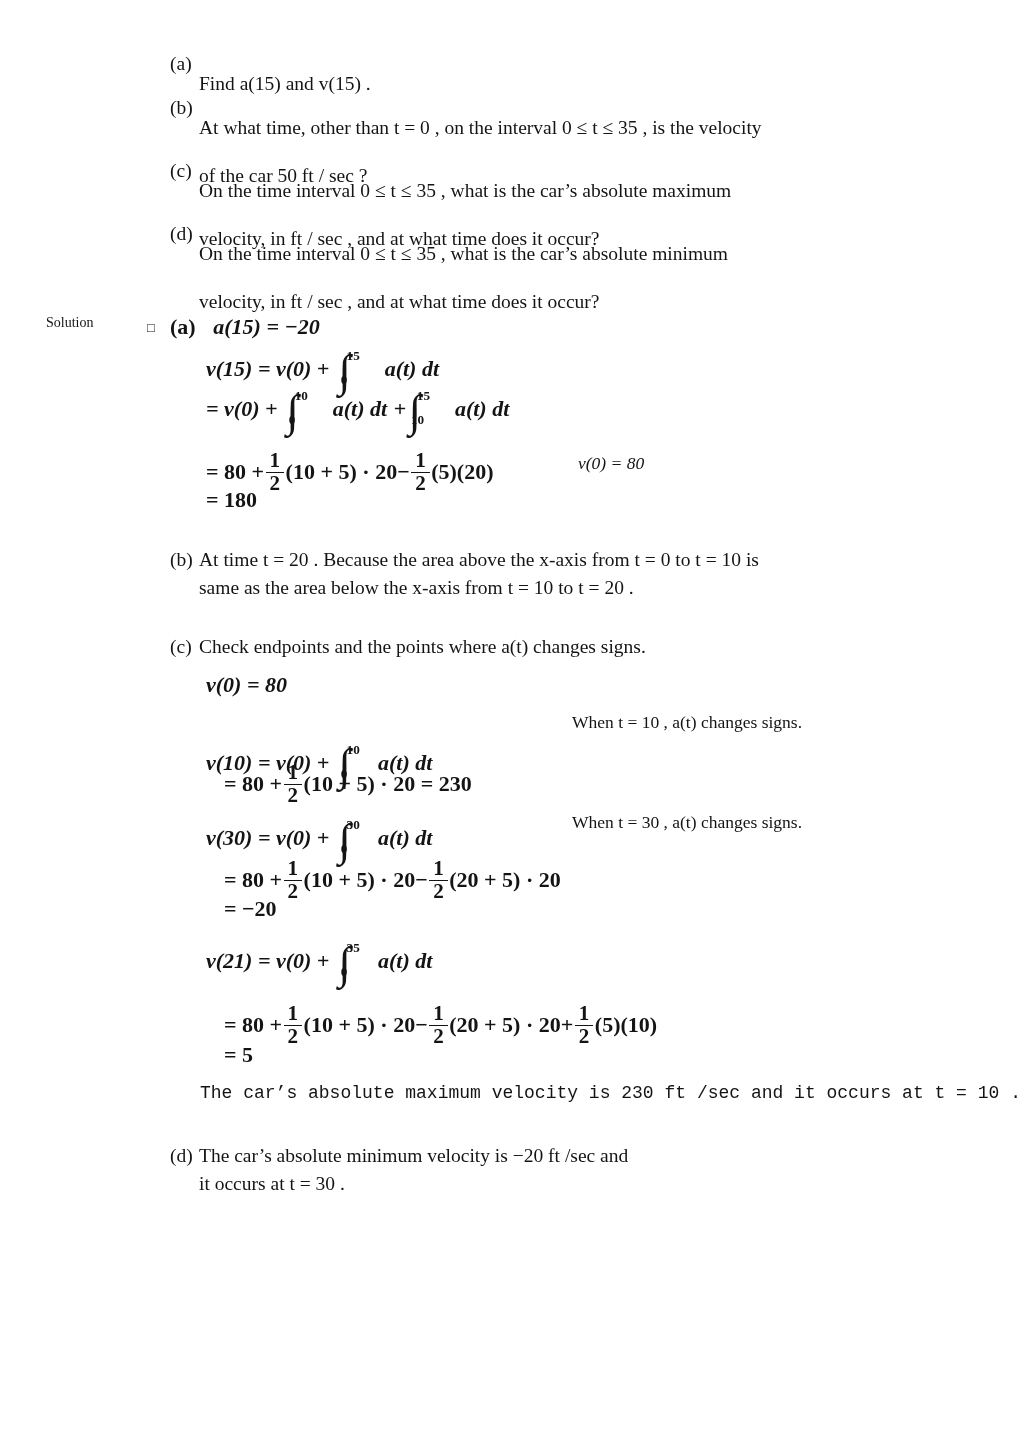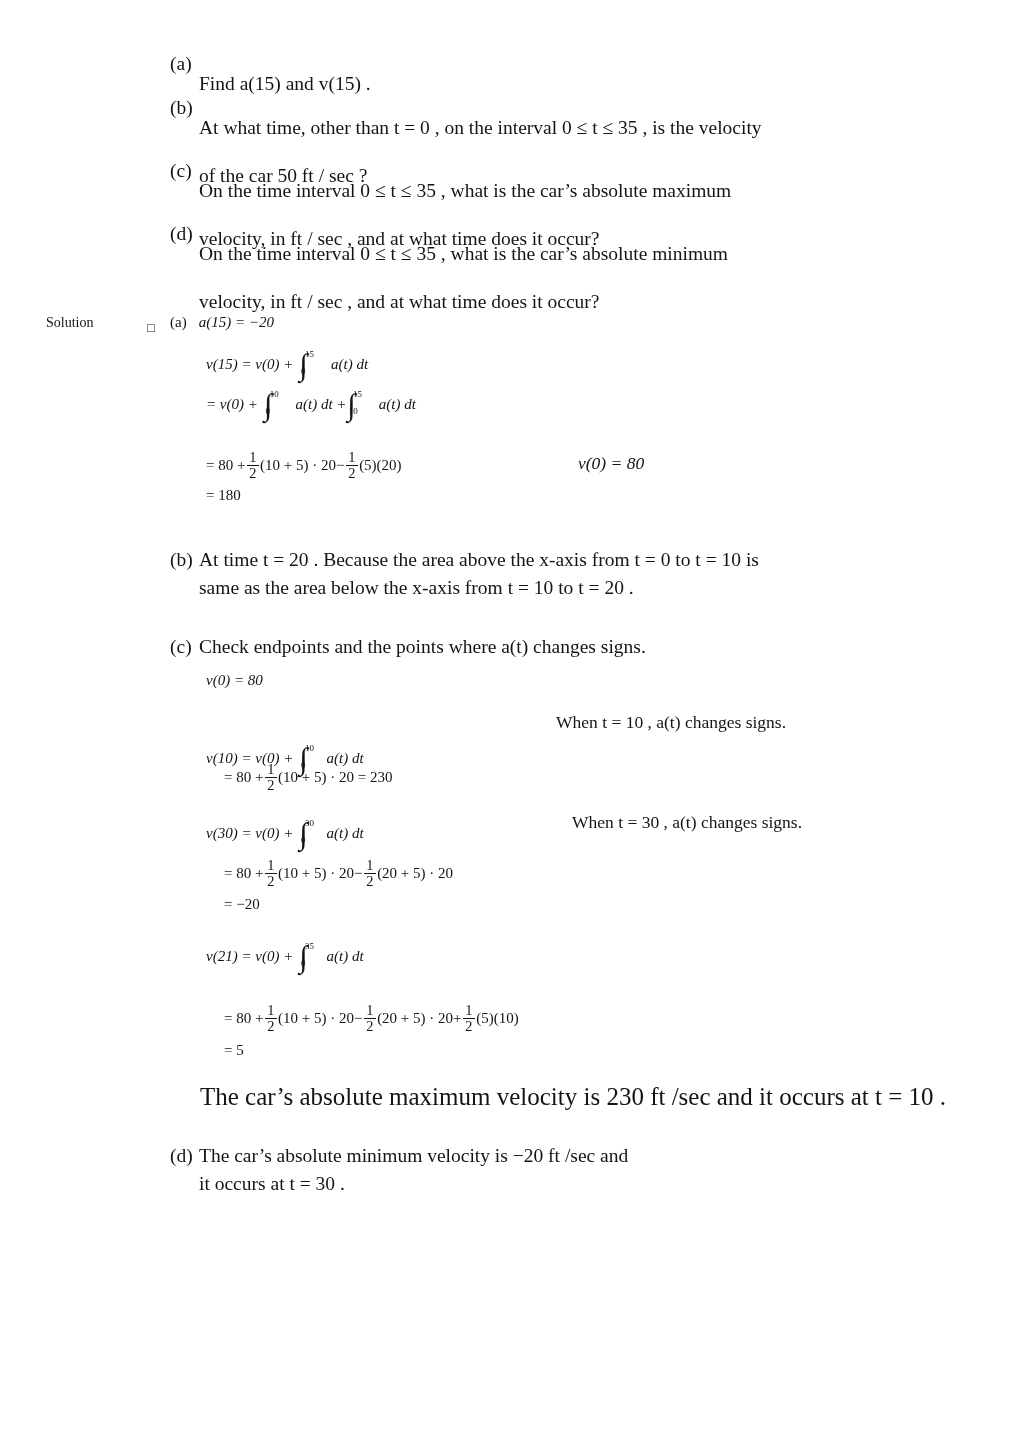--- a/index.html
+++ b/index.html
@@ -101,32 +101,34 @@
   .sitem {
     position: absolute;
     font-size: 19.5px;
     line-height: 1.46;
   }
   .sitem .lbl { position: absolute; left: 0; top: 0; }
   .sitem .txt { display: block; margin-left: 29px; }
 
   .eq {
     position: absolute;
-    font-size: 15px;
-    white-space: nowrap;
+    font-size: 22px;
+    white-space: nowrap;
+    font-weight: bold;
   }
   .note {
     position: absolute;
     font-size: 17.5px;
     white-space: nowrap;
   }
   .ptext {
     position: absolute;
-    font-size: 25px;
-    white-space: nowrap;
+    font-size: 18px;
+    white-space: nowrap;
+    font-family: Liberation Mono, monospace;
   }
 </style>
 </head>
 <body>
 
 <div class="page">
 
   <div class="qitem" style="left:170px; top:50px; width:660px;">
     <span class="lbl">(a)</span>
     <span class="txt">Find  a(15)  and  v(15) .</span>
@@ -190,21 +192,21 @@
   </div>
 
   <div class="eq" style="left:206px; top:672px;">
     <span class="mi">v(0) = 80</span>
   </div>
 
   <div class="eq" style="left:206px; top:708px;margin-top:38px;">
     <span class="mi">v(10) = v(0) +</span><span class="sp"></span><span class="intg wide2"><span class="sym">∫</span><span class="lim up">10</span><span class="lim lo">0</span></span><span class="mi">a(t) dt</span>
   </div>
 
-  <div class="note" style="left:556px; top:712px;">
+  <div class="note" style="left:572px; top:712px;">
     <span>When  t = 10 ,  a(t)  changes signs.</span>
   </div>
 
   <div class="eq" style="left:224px; top:762px;">
     <span class="mn">= 80 +</span><span class="frac"><span class="num">1</span><span class="den">2</span></span><span class="mn">(10 + 5) · 20 = 230</span>
   </div>
 
   <div class="eq" style="left:206px; top:821px;">
     <span class="mi">v(30) = v(0) +</span><span class="sp"></span><span class="intg wide2"><span class="sym">∫</span><span class="lim up">30</span><span class="lim lo">0</span></span><span class="mi">a(t) dt</span>
   </div>

